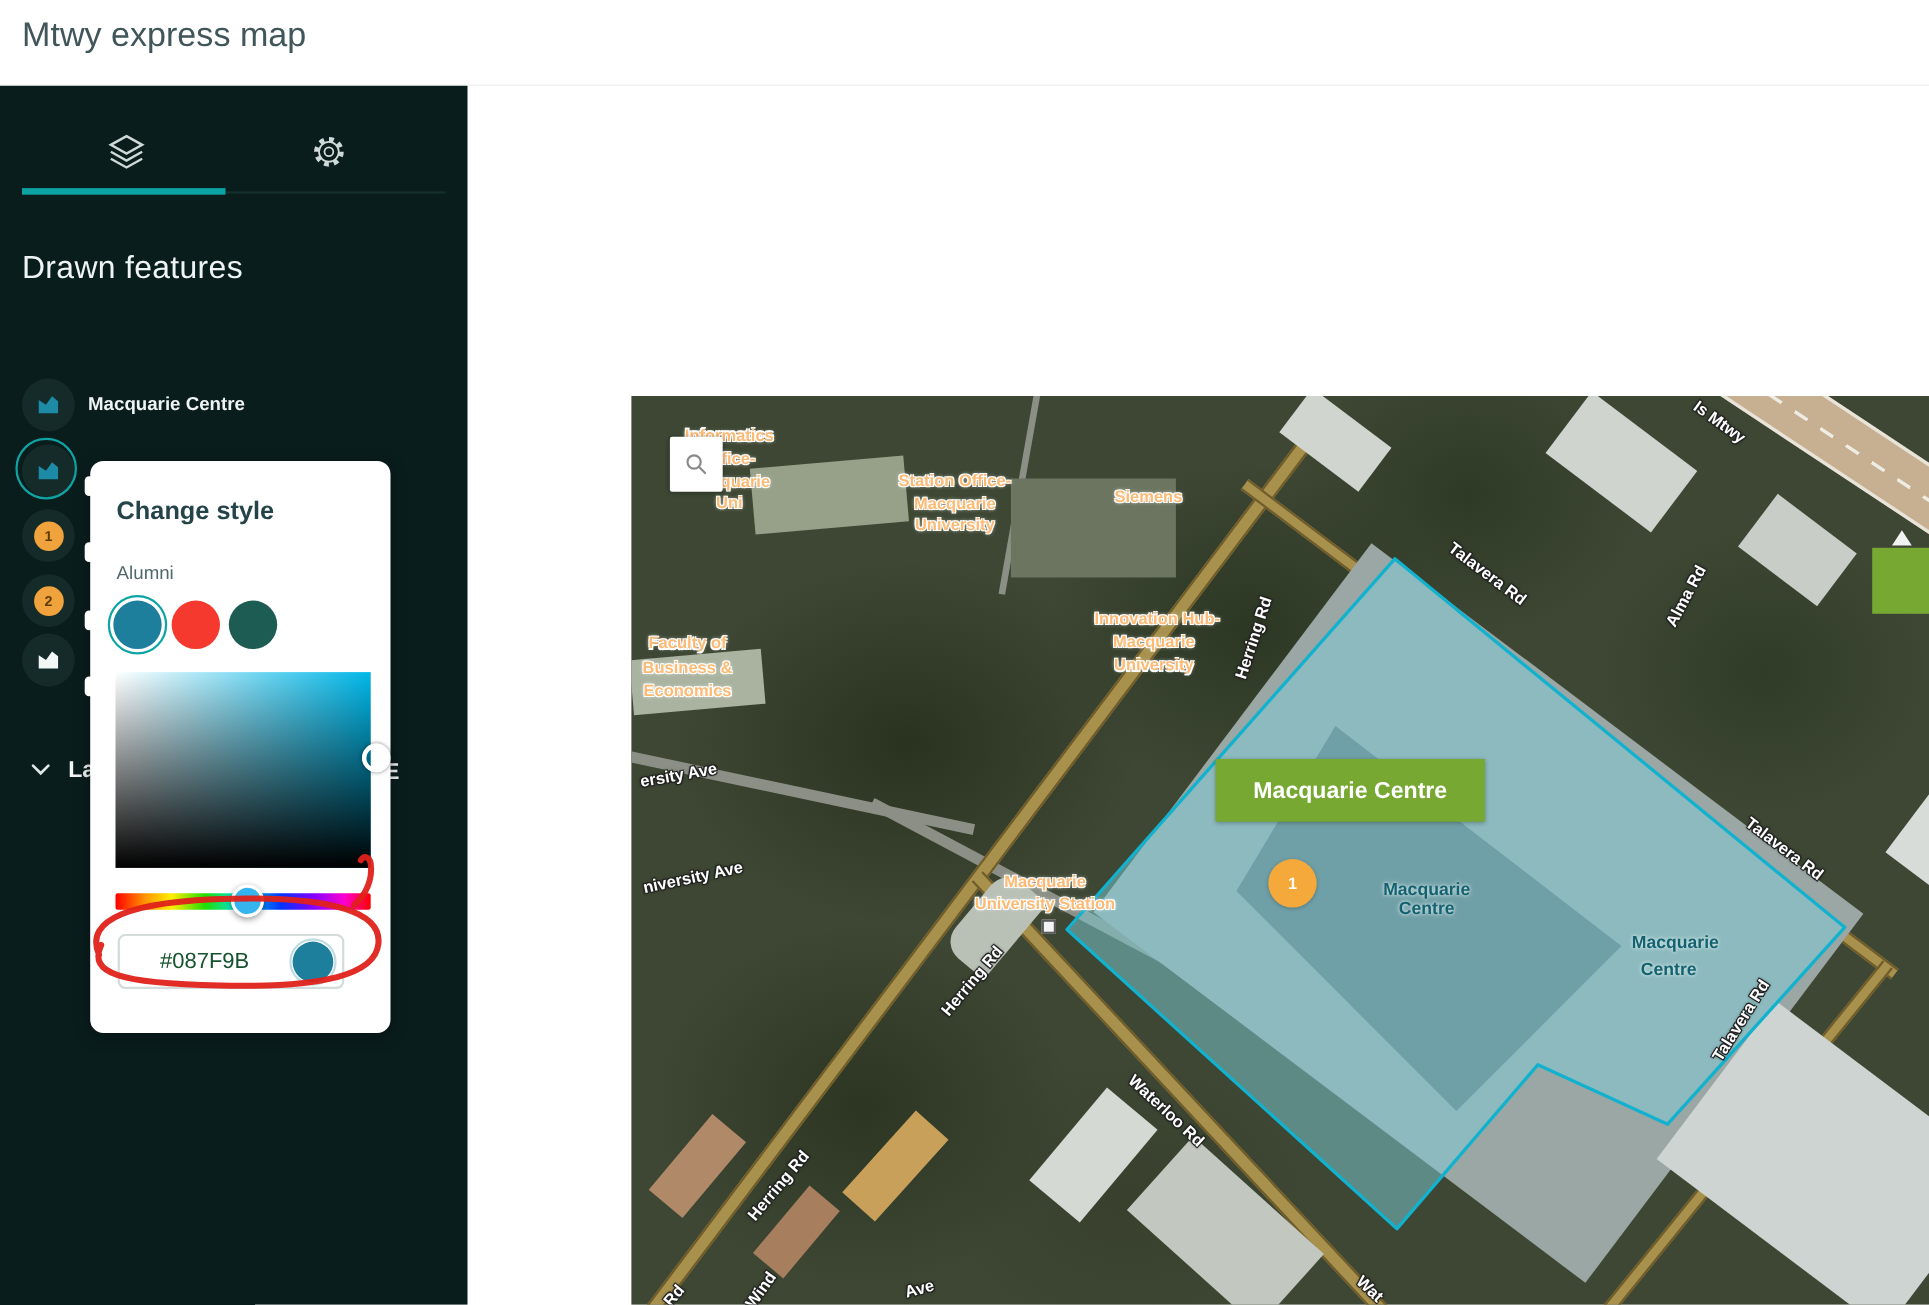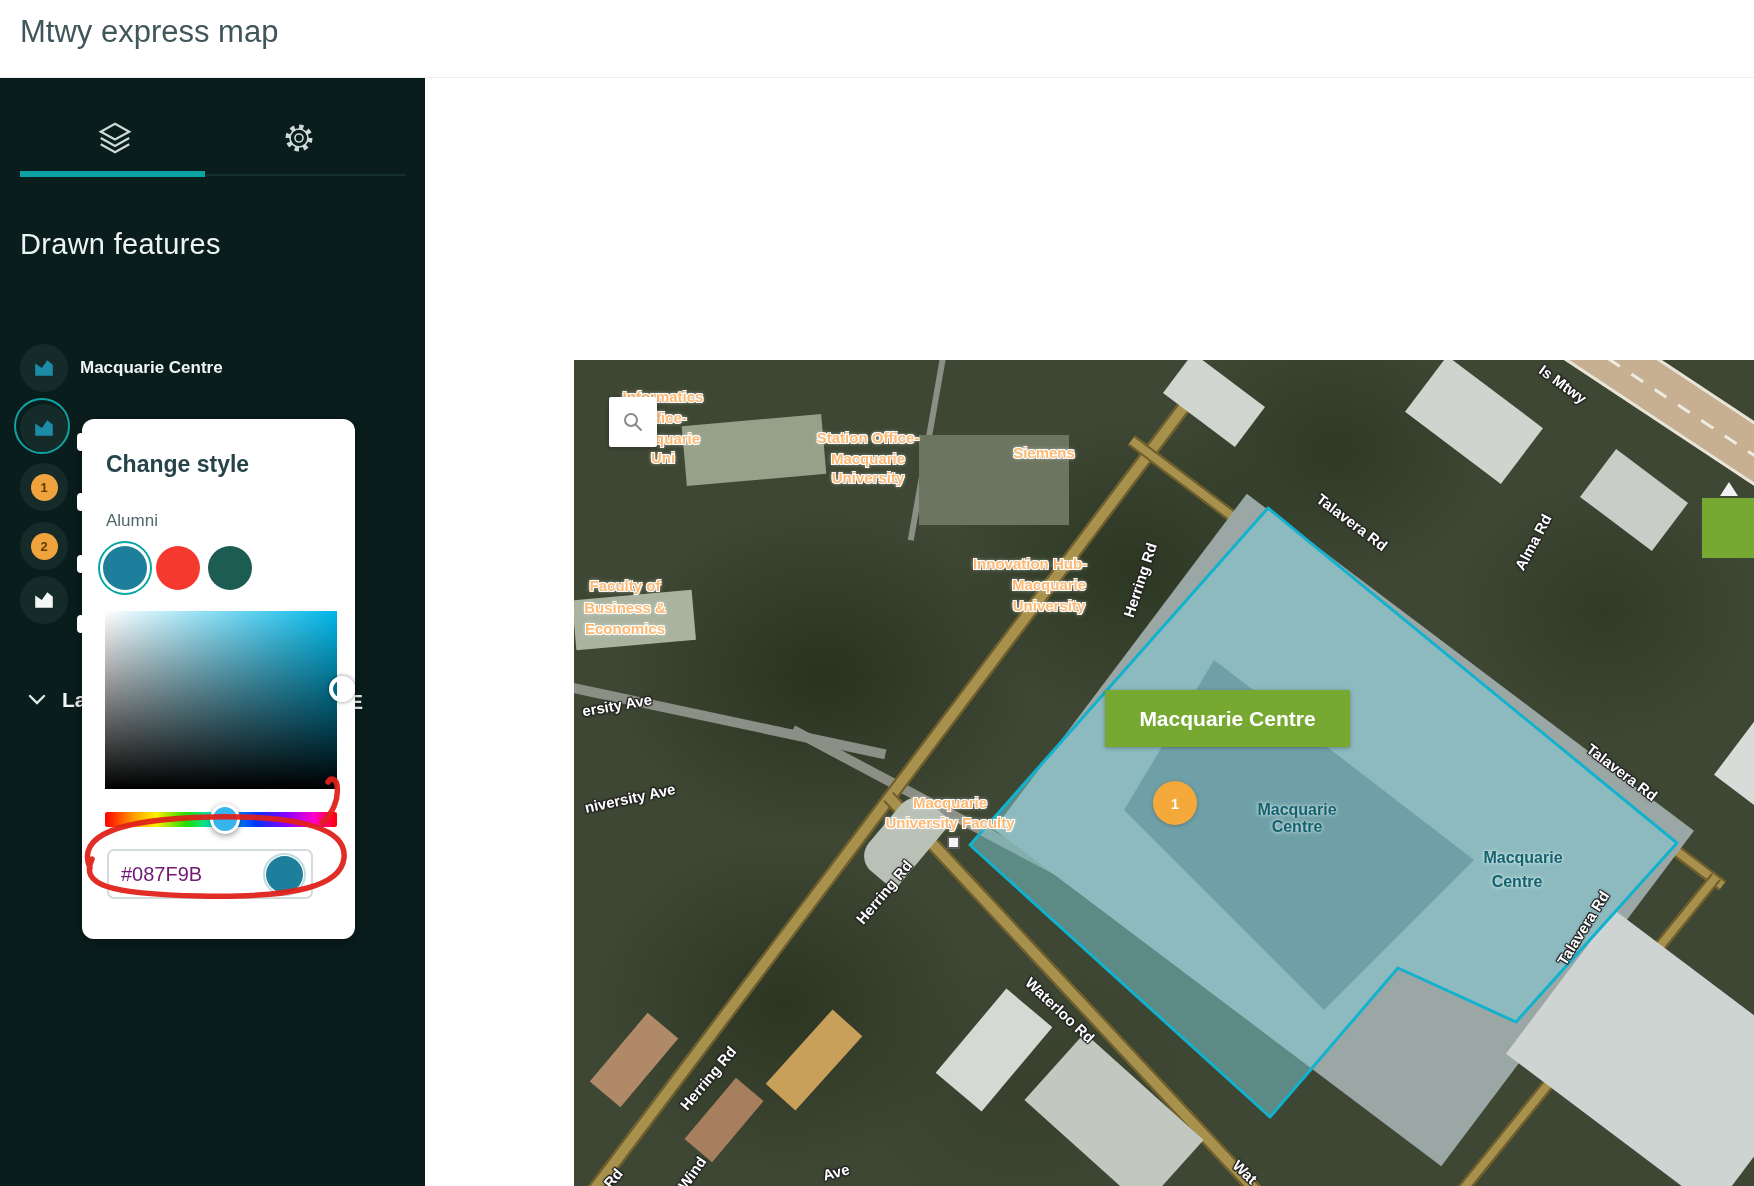--- a/index.html
+++ b/index.html
@@ -48,21 +48,21 @@
                linear-gradient(to right, #ffffff 0%, #00b7e8 100%); }
   #grad-handle { position:absolute; left:224px; top:65px; width:26px; height:26px; border-radius:50%;
     border:4px solid #fff; box-shadow:0 0 4px rgba(0,0,0,.5); cursor:pointer; }
   #hue-bar { position:absolute; left:23px; top:393px; width:232px; height:15px; border-radius:2px; cursor:pointer;
     background:linear-gradient(to right,#ff0000 0%,#ff9900 12%,#ffee00 22%,#22dd00 35%,#00e5e5 48%,#0033ff 65%,#8800ff 78%,#ff00cc 90%,#ff0000 100%); }
   #hue-handle { position:absolute; left:128px; top:385px; width:30px; height:30px; border-radius:50%;
     background:#35b4ee; border:3px solid #fff; box-shadow:0 2px 6px rgba(0,0,0,.4); cursor:pointer; }
   #hex-wrap { position:absolute; left:25px; top:430px; width:206px; height:50px; background:#fff;
     border:2px solid #d3dbdb; border-radius:7px; }
   #hex-input { position:absolute; left:12px; top:6px; width:130px; height:34px; border:none; outline:none;
-    font-size:20px; color:#701a75; font-family:"Liberation Sans",sans-serif; }
+    font-size:20px; color:#14532d; font-family:"Liberation Sans",sans-serif;text-align:center; }
   #hex-swatch { position:absolute; right:8px; top:5px; width:37px; height:37px; border-radius:50%;
     outline:2px solid #bfdce2; outline-offset:1px; cursor:pointer; }
 
   
   #annotation { position:absolute; left:60px; top:775px; width:310px; height:135px; z-index:70; pointer-events:none; }
 
   
   #map { position:absolute; left:574px; top:360px; width:1180px; height:826px; overflow:hidden;
     background:#3d4733; z-index:1; }
   .patch { position:absolute; border-radius:50%; }
@@ -254,25 +254,25 @@
       <div class="mlabel poi" style="left: 89px; top: 57px; transform: translate(-50%, -50%) rotate(0deg);">Office-</div>
       <div class="mlabel poi" style="left: 89px; top: 78px; transform: translate(-50%, -50%) rotate(0deg);">Macquarie</div>
       <div class="mlabel poi" style="left: 89px; top: 97px; transform: translate(-50%, -50%) rotate(0deg);">Uni</div>
       <div class="mlabel poi" style="left: 294px; top: 77px; transform: translate(-50%, -50%) rotate(0deg);">Station Office-</div>
       <div class="mlabel poi" style="left: 294px; top: 98px; transform: translate(-50%, -50%) rotate(0deg);">Macquarie</div>
       <div class="mlabel poi" style="left: 294px; top: 117px; transform: translate(-50%, -50%) rotate(0deg);">University</div>
       <div class="mlabel poi" style="left: 470px; top: 92px; transform: translate(-50%, -50%) rotate(0deg);">Siemens</div>
       <div class="mlabel poi" style="left: 51px; top: 225px; transform: translate(-50%, -50%) rotate(0deg);">Faculty of</div>
       <div class="mlabel poi" style="left: 51px; top: 247px; transform: translate(-50%, -50%) rotate(0deg);">Business &amp;</div>
       <div class="mlabel poi" style="left: 51px; top: 268px; transform: translate(-50%, -50%) rotate(0deg);">Economics</div>
-      <div class="mlabel poi" style="left: 456px; top: 203px; transform: translate(-50%, -50%) rotate(0deg);">Innovation Hub-</div>
+      <div class="mlabel poi" style="left: 478px; top: 203px; transform: translate(-50%, -50%) rotate(0deg);">Innovation Hub-</div>
       <div class="mlabel poi" style="left: 475px; top: 224px; transform: translate(-50%, -50%) rotate(0deg);">Macquarie</div>
       <div class="mlabel poi" style="left: 475px; top: 245px; transform: translate(-50%, -50%) rotate(0deg);">University</div>
       <div class="mlabel poi" style="left: 376px; top: 442px; transform: translate(-50%, -50%) rotate(0deg);">Macquarie</div>
-      <div class="mlabel poi" style="left: 376px; top: 462px; transform: translate(-50%, -50%) rotate(0deg);">University Faculty</div>
+      <div class="mlabel poi" style="left: 376px; top: 462px; transform: translate(-50%, -50%) rotate(0deg);">University Station</div>
       <div class="mlabel road" style="left: 43px; top: 345px; transform: translate(-50%, -50%) rotate(-10deg);">ersity Ave</div>
       <div class="mlabel road" style="left: 56px; top: 438px; transform: translate(-50%, -50%) rotate(-12deg);">niversity Ave</div>
       <div class="mlabel road" style="left: 566px; top: 220px; transform: translate(-50%, -50%) rotate(-72deg);">Herring Rd</div>
       <div class="mlabel road" style="left: 310px; top: 532px; transform: translate(-50%, -50%) rotate(-50deg);">Herring Rd</div>
       <div class="mlabel road" style="left: 134px; top: 718px; transform: translate(-50%, -50%) rotate(-50deg);">Herring Rd</div>
       <div class="mlabel road" style="left: 486px; top: 650px; transform: translate(-50%, -50%) rotate(43deg);">Waterloo Rd</div>
       <div class="mlabel road" style="left: 671px; top: 812px; transform: translate(-50%, -50%) rotate(43deg);">Wat</div>
       <div class="mlabel road" style="left: 118px; top: 813px; transform: translate(-50%, -50%) rotate(-55deg);">Wind</div>
       <div class="mlabel road" style="left: 262px; top: 812px; transform: translate(-50%, -50%) rotate(-15deg);">Ave</div>
       <div class="mlabel road" style="left: 39px; top: 818px; transform: translate(-50%, -50%) rotate(-50deg);">Rd</div>

